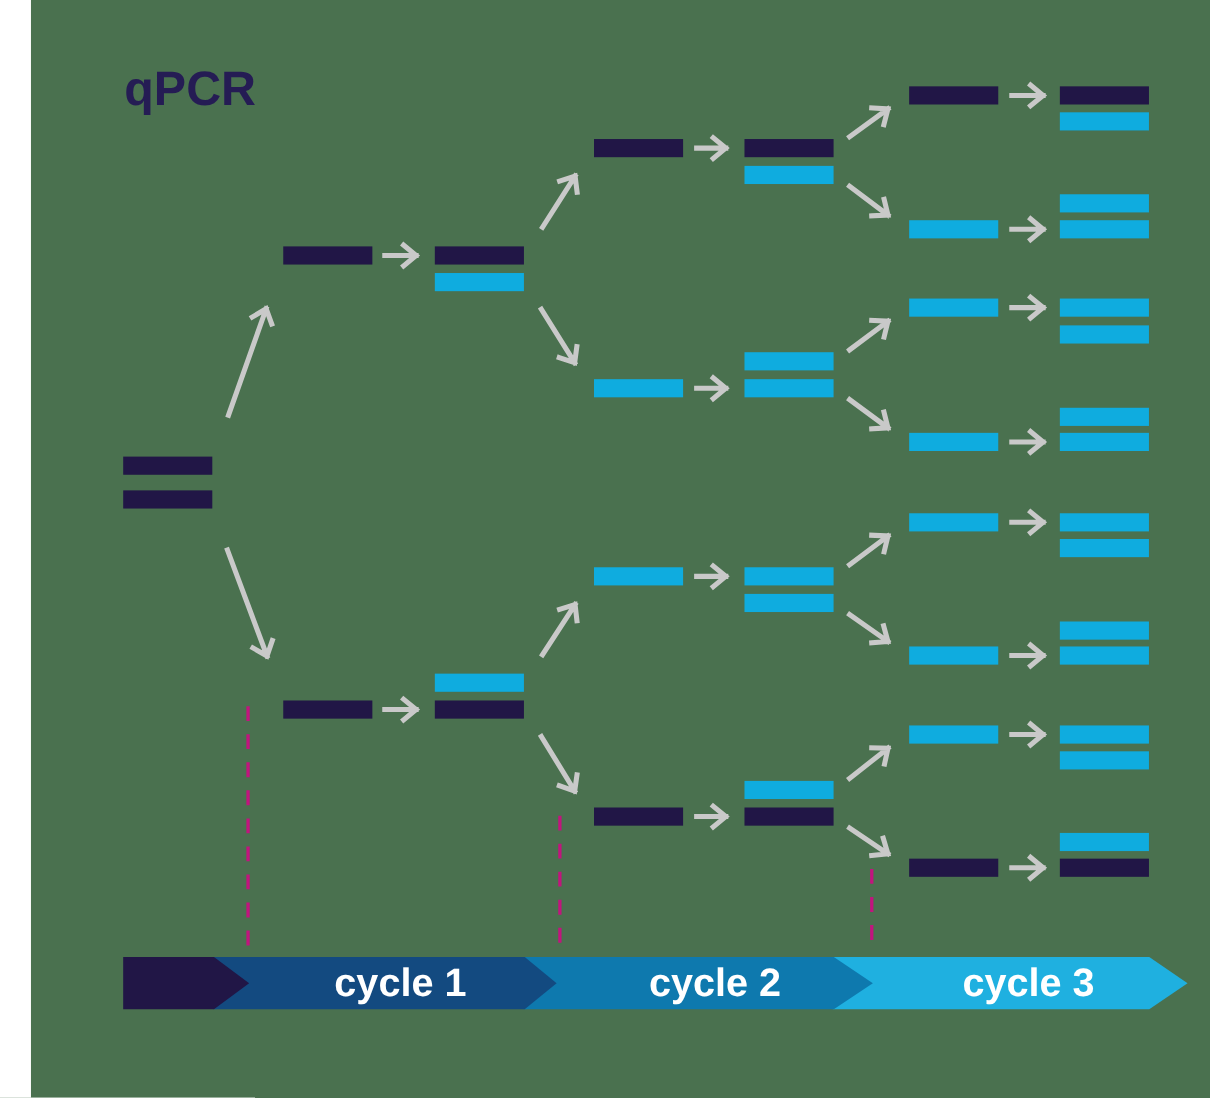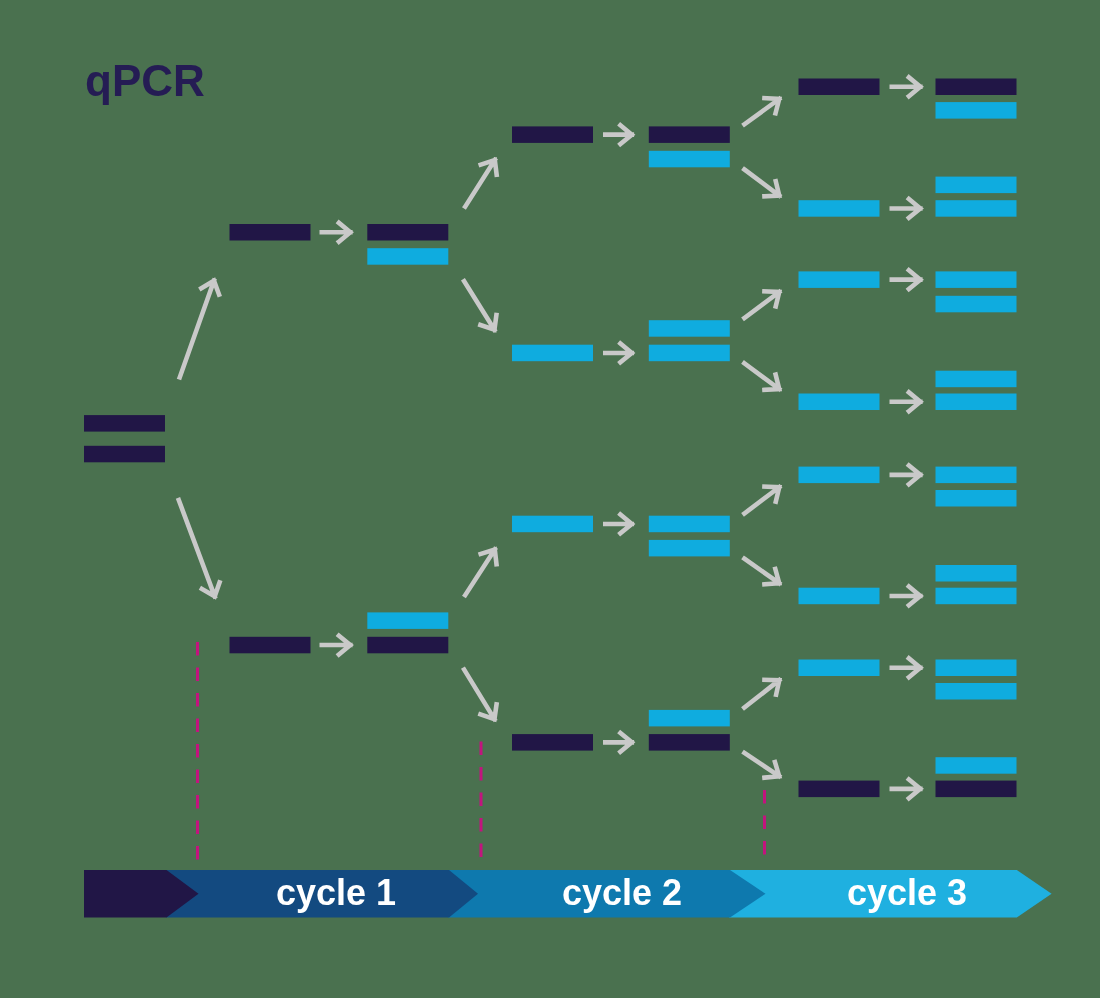--- a/index.html
+++ b/index.html
@@ -7,20 +7,21 @@
     padding: 0;
     width: 1100px;
     height: 998px;
     overflow: hidden;
     font-family: "Liberation Sans", sans-serif;
   }
   #stage {
     position: relative;
     width: 908px;
     height: 998px;
+    margin-left: 28px;
   }
   #diagram-svg {
     position: absolute;
     left: 0;
     top: 0;
   }
   .title-text {
     font-family: "Liberation Sans", sans-serif;
     font-weight: bold;
     font-size: 44px;

